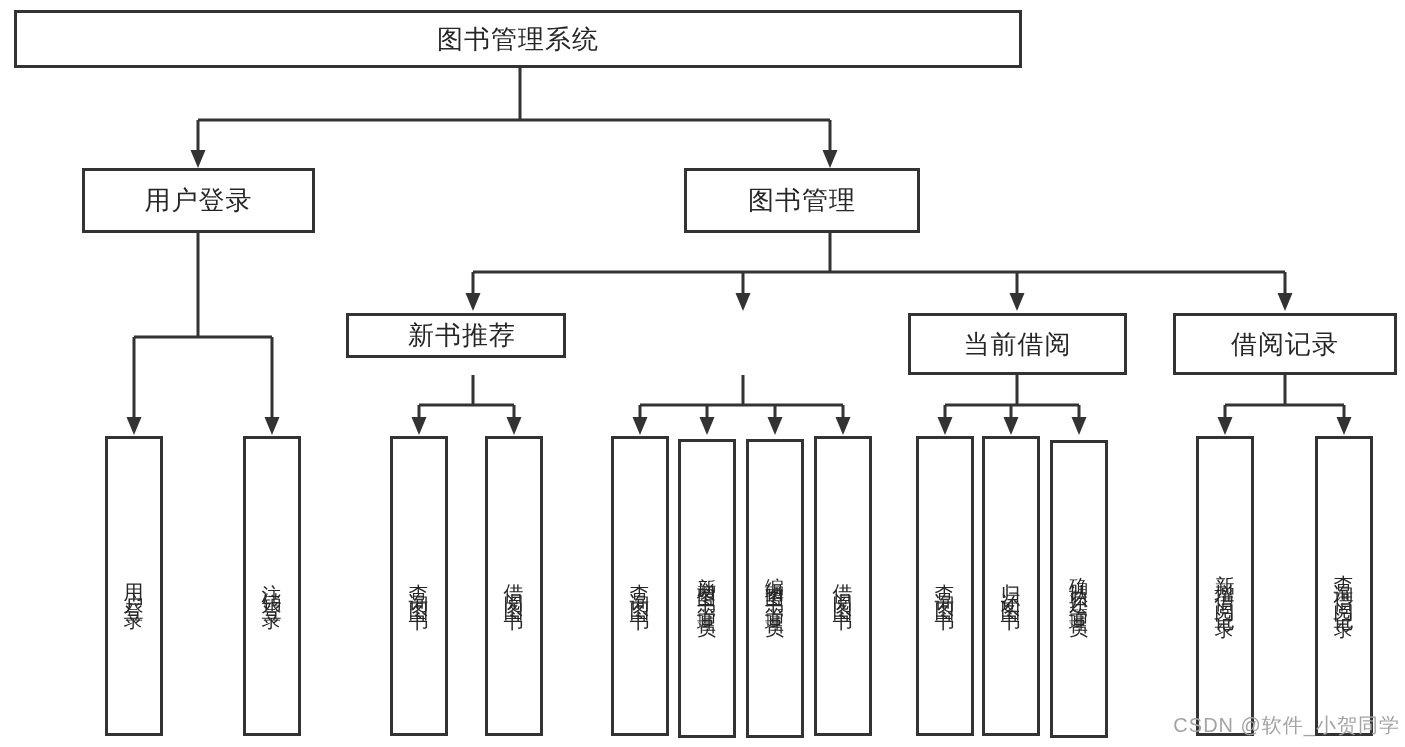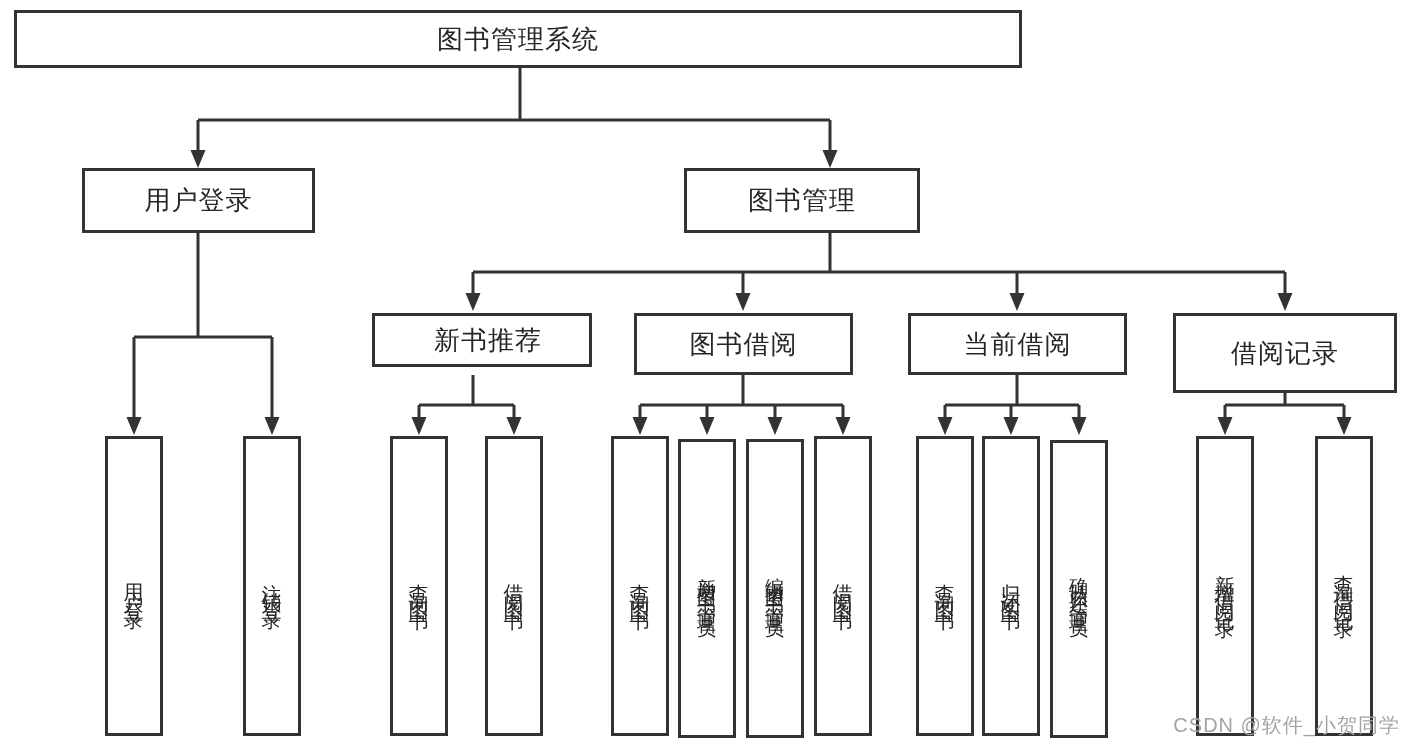--- a/index.html
+++ b/index.html
@@ -104,30 +104,27 @@
     <span>图书管理系统</span>
   </div>
 
   <div class="node" style="left:82px;top:168px;width:233px;height:65px;">
     <span>用户登录</span>
   </div>
   <div class="node" style="left:684px;top:168px;width:236px;height:65px;">
     <span>图书管理</span>
   </div>
 
-  <div class="node" style="left:372px;top:313px;width:220px;height:54px;padding-left:12px;">
+  <div class="node" style="left:346px;top:313px;width:220px;height:45px;padding-left:12px;">
     <span>新书推荐</span>
-  </div>
-  <div class="node" style="left:634px;top:313px;width:219px;height:62px;">
-    <span>图书借阅</span>
   </div>
   <div class="node" style="left:908px;top:313px;width:219px;height:62px;text-align:right;">
     <span>当前借阅</span>
   </div>
-  <div class="node" style="left:1173px;top:313px;width:224px;height:80px;">
+  <div class="node" style="left:1173px;top:313px;width:224px;height:62px;">
     <span>借阅记录</span>
   </div>
 
   <div class="vnode" style="left:105px;">
     <span class="vlabel">用户登录</span>
   </div>
   <div class="vnode" style="left:243px;">
     <span class="vlabel">注销登录</span>
   </div>
 

